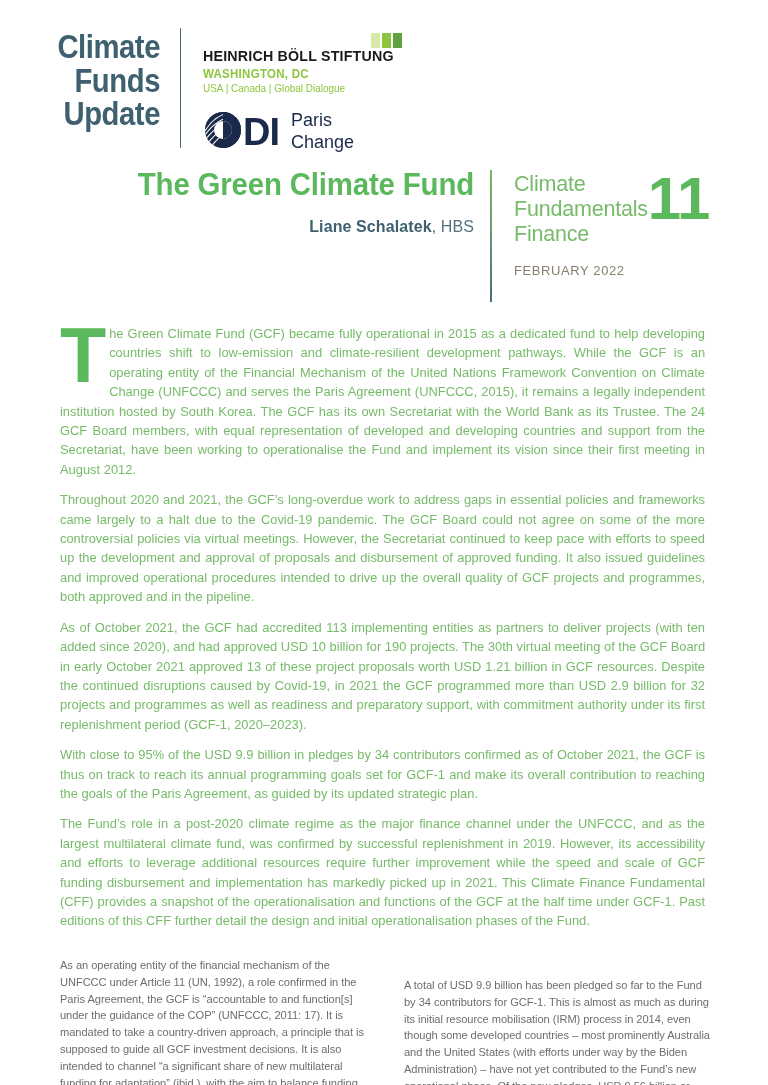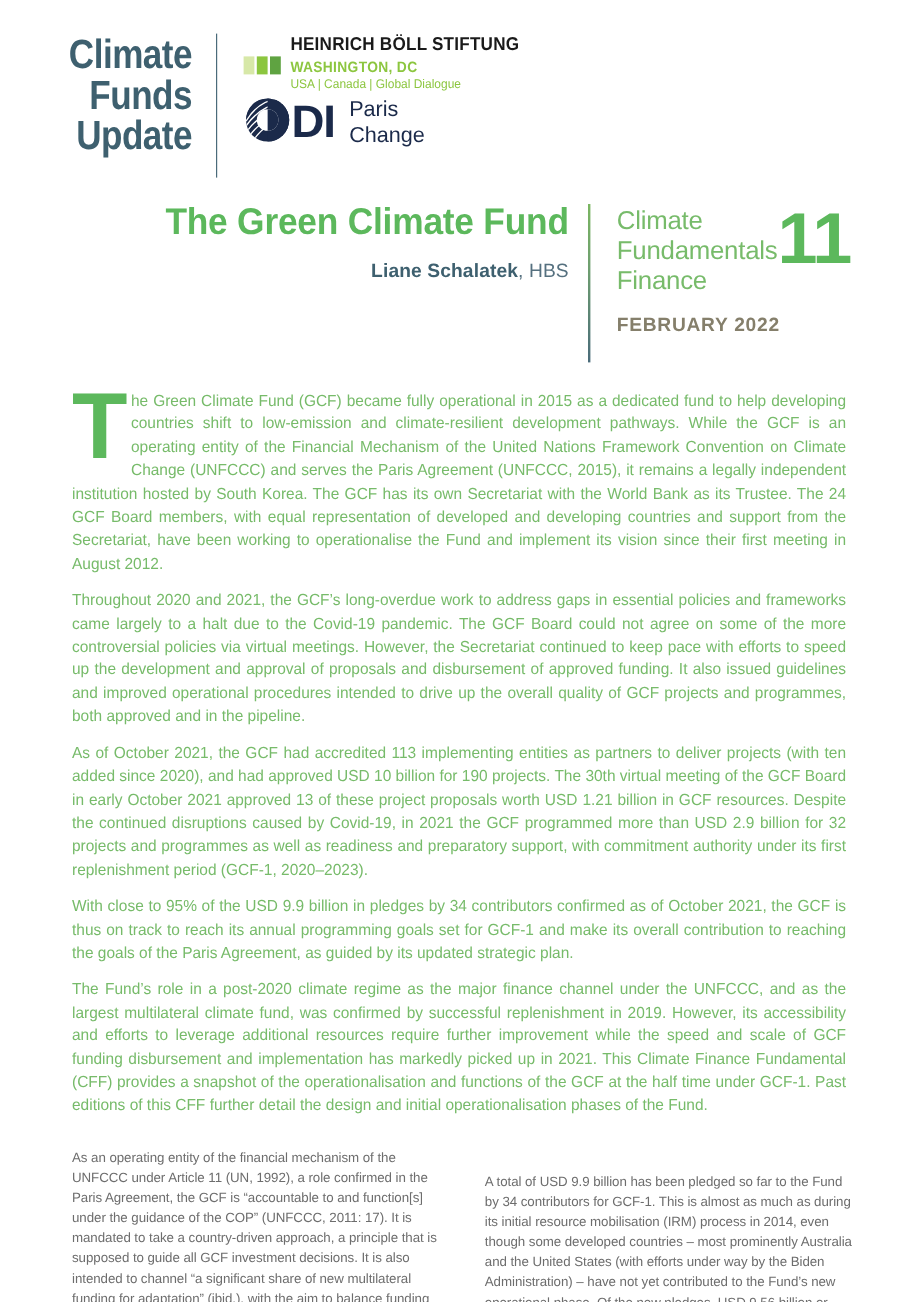--- a/index.html
+++ b/index.html
@@ -49,21 +49,22 @@
   }
 
   .logos {
     margin-left: 22px;
     padding-top: 6px;
   }
 
   
   .hbs {
     display: flex;
-    align-items: center;
+    align-items: flex-end;
+    flex-direction: column;
   }
   .hbs-bars {
     display: flex;
     gap: 2px;
     margin-top: 3px;
     margin-right: 8px;
   }
   .hbs-bars i {
     display: block;
     width: 9px;
@@ -102,21 +103,21 @@
     margin-top: 3px;
     transform: scaleX(0.95);
     transform-origin: left;
     white-space: nowrap;
   }
 
   
   .odi {
     display: flex;
     align-items: center;
-    margin-top: 4px;
+    margin-top: 16px;
   }
   .odi-mark { margin-right: 2px; }
   .odi-di {
     font-family: "Liberation Sans", sans-serif;
     font-weight: bold;
     font-size: 38px;
     color: #1b2a4a;
     letter-spacing: -1px;
     line-height: 1;
     margin-left: -2px;
@@ -187,22 +188,22 @@
     font-size: 60px;
     color: #5cb85c;
     line-height: 0.95;
     margin-left: 0;
     margin-top: -2px;
     letter-spacing: -1px;
   }
   .cff-date {
     margin-top: 16px;
     font-family: "Liberation Sans Narrow", "Liberation Sans", sans-serif;
-    font-weight: bold;
-    font-size: 16px;
+    font-weight: normal;
+    font-size: 13px;
     color: #857f6b;
     letter-spacing: 0.6px;
   }
 
   
   .lead {
     margin: 22px 60px 0 60px;
     font-family: "Liberation Sans Narrow", "Liberation Sans", sans-serif;
     font-size: 13.3px;
     line-height: 1.46;

